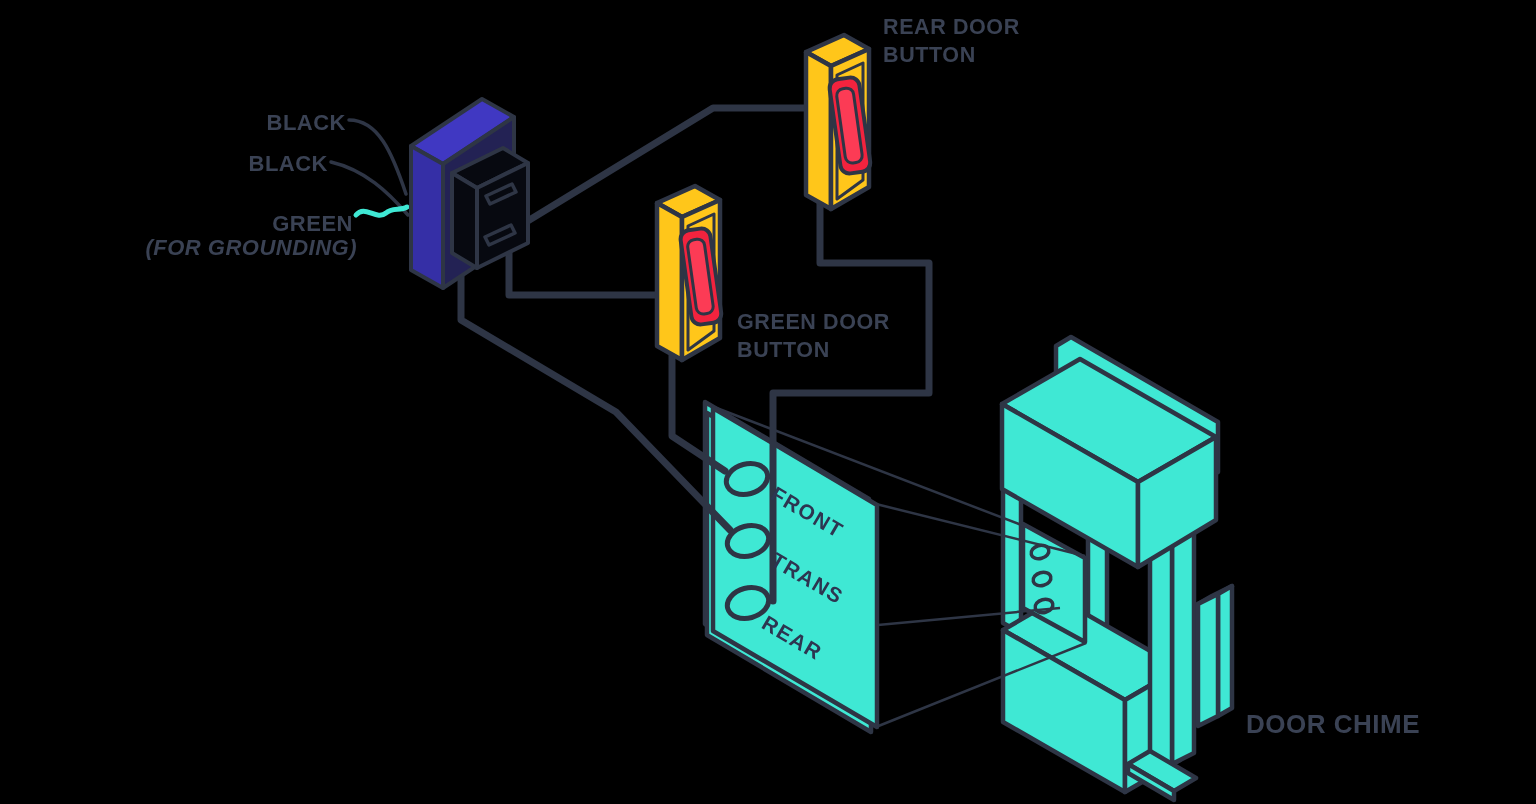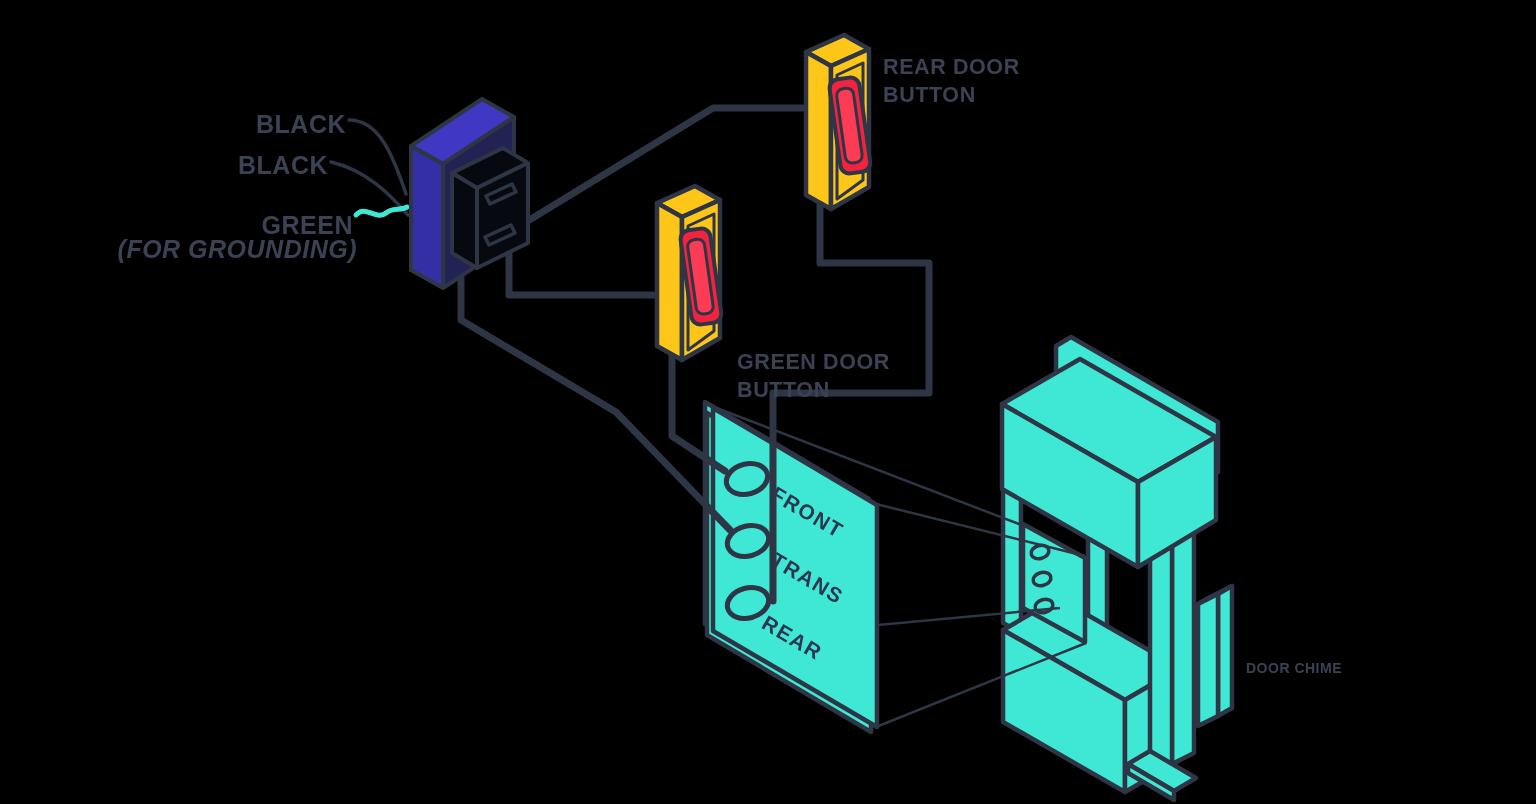--- a/index.html
+++ b/index.html
@@ -1,21 +1,21 @@
 <!DOCTYPE html>
 <html><head>
 <meta charset="utf-8">
 <style>
   html,body{margin:0;padding:0;background:#000;}
   .stage{position:relative;width:1536px;height:804px;background:#000;overflow:hidden;
          font-family:"Liberation Sans", sans-serif;}
   svg{position:absolute;left:0;top:0;}
-  .lbl{position:absolute;font-weight:700;color:#3A4254;font-size:25px;letter-spacing:.5px;
+  .lbl{position:absolute;font-weight:700;color:#3A4254;font-size:22px;letter-spacing:.5px;
        line-height:1.25;white-space:nowrap;}
-  .lbl.big{font-size:21.5px;line-height:28px;letter-spacing:.6px;margin-top:40px;}
+  .lbl.big{font-size:21.5px;line-height:28px;letter-spacing:.6px;}
   .pl{position:absolute;transform-origin:0 0;transform:rotate(30.5deg);font-weight:700;
       font-size:21px;color:#2D3550;letter-spacing:1.5px;white-space:nowrap;}
 </style>
 </head>
 <body>
 
 <div class="stage">
 
 <svg width="1536" height="804" viewBox="0 0 1536 804">
 
@@ -116,19 +116,19 @@
 <div class="lbl big" style="left:883px;top:13px;">
   <div>REAR DOOR</div>
   <div>BUTTON</div>
 </div>
 
 <div class="lbl big" style="left:737px;top:308px;">
   <div>GREEN DOOR</div>
   <div>BUTTON</div>
 </div>
 
-<div class="lbl" style="left:1246px;top:660px;font-size:14px;">DOOR CHIME</div>
+<div class="lbl" style="left:1246px;top:708px;font-size:26px;">DOOR CHIME</div>
 
 <div class="pl" style="left:779px;top:482px;">FRONT</div>
 <div class="pl" style="left:779px;top:548px;">TRANS</div>
 <div class="pl" style="left:770px;top:611px;">REAR</div>
 
 </div>
 
 </body></html>

